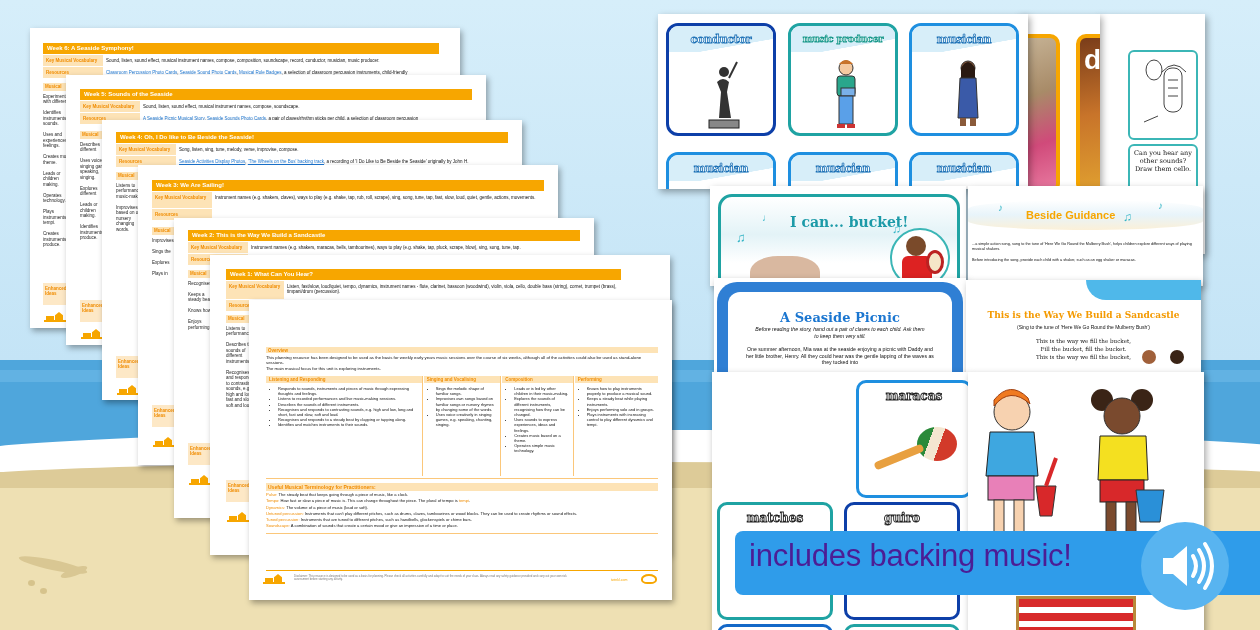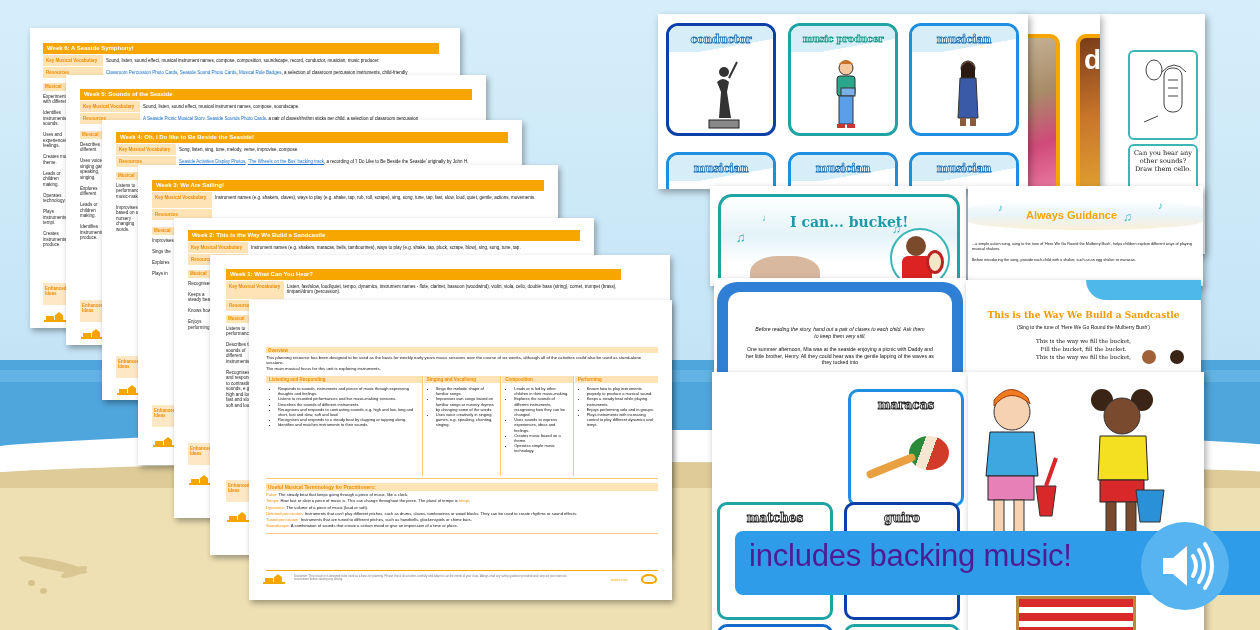--- a/index.html
+++ b/index.html
@@ -346,48 +346,49 @@
   <div style="position:absolute; left:40px; top:70px; width:70px; height:40px; border-radius:40% 40% 0 0; background:#d9b8a0;"></div>
   <div style="position:absolute; left:180px; top:42px; width:60px; height:60px; border:2px solid #3bb6b6; border-radius:50%; background:#fff;">
     <div style="position:absolute; left:14px; top:6px; width:20px; height:20px; border-radius:50%; background:#7a4a2a;"></div>
     <div style="position:absolute; left:10px; top:26px; width:30px; height:30px; background:#d22; border-radius:6px 6px 0 0;"></div>
     <div style="position:absolute; left:34px; top:20px; width:18px; height:24px; border:3px solid #b22; border-radius:50%; background:#f5e6c8;"></div>
   </div>
 </div>
 
 <div class="card-sheet" style="left:968px; top:186px; width:235px; height:100px;">
   <div style="position:absolute; left:0; top:14px; width:235px; height:30px; background:linear-gradient(#fff,#e8f4fa 50%,#fbf0d8 100%); border-radius:50% 50% 50% 50% / 30% 30% 30% 30%;"></div>
-  <div style="position:absolute; left:58px; top:23px; font-size:11px; font-weight:bold; color:#f7a600;">Always Guidance</div>
+  <div style="position:absolute; left:58px; top:23px; font-size:11px; font-weight:bold; color:#f7a600;">Beside Guidance</div>
   <span style="position:absolute; left:155px; top:24px; color:#35b5c6; font-size:12px;">♫</span>
   <span style="position:absolute; left:190px; top:14px; color:#35b5c6; font-size:10px;">♪</span>
   <span style="position:absolute; left:30px; top:16px; color:#35b5c6; font-size:10px;">♪</span>
   <div style="position:absolute; left:4px; top:56px; width:225px; font-size:3.8px; line-height:5px; color:#111;">...a simple action song, sung to the tune of 'Here We Go Round the Mulberry Bush', helps children explore different ways of playing musical shakers.</div>
   <div style="position:absolute; left:4px; top:72px; width:225px; font-size:3.8px; line-height:5px; color:#111;">Before introducing the song, provide each child with a shaker, such as an egg shaker or maracas.</div>
 </div>
 
 <div class="card-sheet" style="left:714px; top:278px; width:252px; height:100px; background:#fff;">
   <div style="position:absolute; left:3px; top:4px; width:246px; height:110px; border-radius:20px; background:#2f7fd4;"></div>
   <div style="position:absolute; left:14px; top:14px; width:224px; height:100px; border-radius:12px; background:#fff;"></div>
+  <div style="position:absolute; left:0; top:32px; width:252px; text-align:center; font-family:'DejaVu Serif',serif; font-weight:bold; font-size:13px; color:#1b76d0;">A Seaside Picnic</div>
   <div style="position:absolute; left:40px; top:48px; width:172px; text-align:center; font-style:italic; font-size:5.2px; line-height:6.5px; color:#111;">Before reading the story, hand out a pair of claves to each child. Ask them to keep them very still.</div>
   <div style="position:absolute; left:32px; top:68px; width:188px; text-align:center; font-size:5.2px; line-height:6.5px; color:#111;">One summer afternoon, Mia was at the seaside enjoying a picnic with Daddy and her little brother, Henry. All they could hear was the gentle lapping of the waves as they tucked into</div>
 </div>
 
 <div class="card-sheet" style="left:966px; top:280px; width:235px; height:100px;">
   <div style="position:absolute; left:120px; top:0; width:120px; height:20px; background:#4fb8ea; border-radius:0 0 0 30px;"></div>
   <div style="position:absolute; left:0; top:30px; width:235px; text-align:center; font-family:'DejaVu Serif',serif; font-weight:bold; font-size:9px; color:#f49a00;">This is the Way We Build a Sandcastle</div>
   <div style="position:absolute; left:0; top:44px; width:235px; text-align:center; font-size:5px; color:#111;">(Sing to the tune of 'Here We Go Round the Mulberry Bush')</div>
   <div style="position:absolute; left:0; top:58px; width:235px; text-align:center; font-family:'DejaVu Serif',serif; font-size:5.6px; color:#111;">This is the way we fill the bucket,</div>
   <div style="position:absolute; left:0; top:66px; width:235px; text-align:center; font-family:'DejaVu Serif',serif; font-size:5.6px; color:#111;">Fill the bucket, fill the bucket.</div>
   <div style="position:absolute; left:0; top:74px; width:235px; text-align:center; font-family:'DejaVu Serif',serif; font-size:5.6px; color:#111;">This is the way we fill the bucket,</div>
   <div style="position:absolute; left:176px; top:70px; width:14px; height:14px; border-radius:50%; background:#a0603a;"></div>
   <div style="position:absolute; left:204px; top:70px; width:14px; height:14px; border-radius:50%; background:#3a2416;"></div>
 </div>
 
 <div class="card-sheet" style="left:712px; top:372px; width:256px; height:270px;">
-  <div class="inst-card" style="left:136px; top:8px; border-color:#1e8fe0;margin-top:9px;">
+  <div class="inst-card" style="left:144px; top:8px; border-color:#1e8fe0;">
     <div class="lbl">maracas</div>
     <div style="position:absolute; left:58px; top:44px; width:40px; height:34px; border-radius:50%; background:linear-gradient(110deg,#2a8a3a 0 33%,#f4e6d0 33% 55%,#d23a2a 55%);"></div>
     <div style="position:absolute; left:14px; top:70px; width:52px; height:8px; border-radius:4px; background:#e8a040; transform:rotate(-22deg);"></div>
   </div>
   <div class="inst-card" style="left:5px; top:130px; border-color:#1fa3a3;">
     <div class="lbl">matches</div>
   </div>
   <div class="inst-card" style="left:132px; top:130px; border-color:#0d3fa8;">
     <div class="lbl">guiro</div>
   </div>

